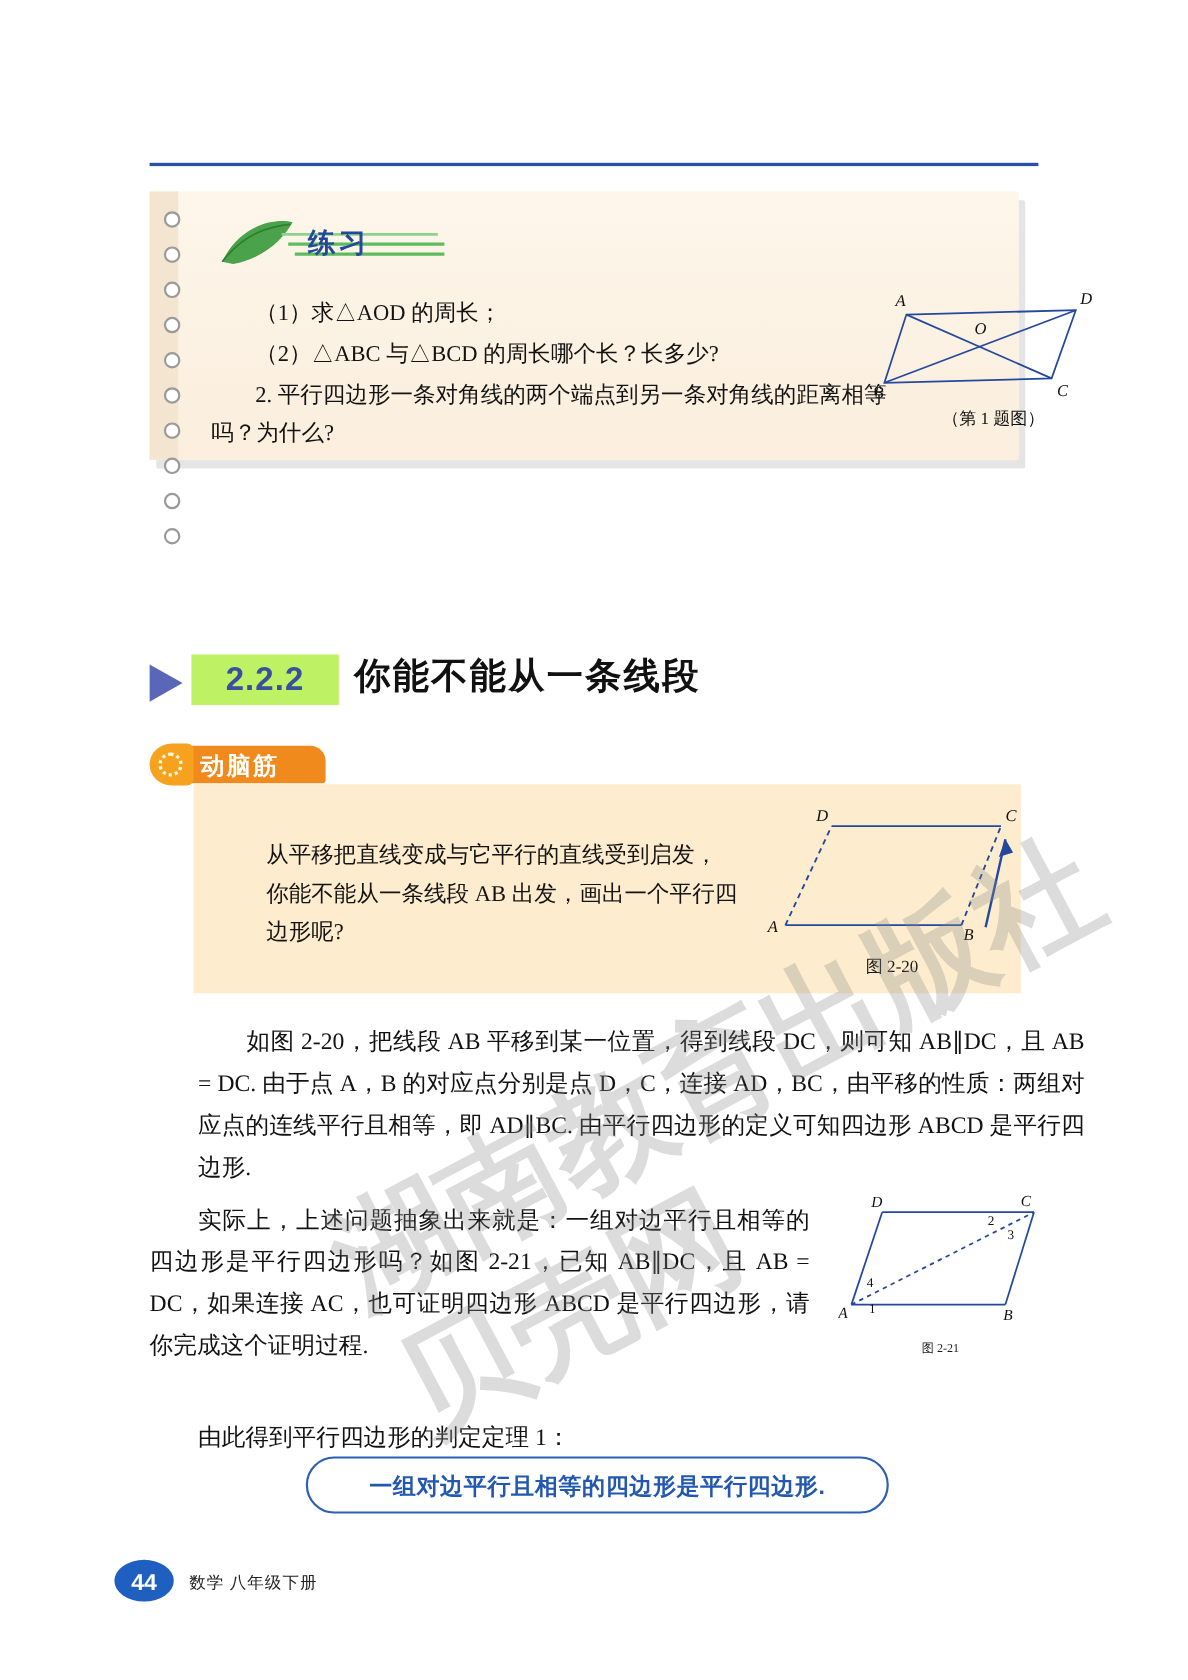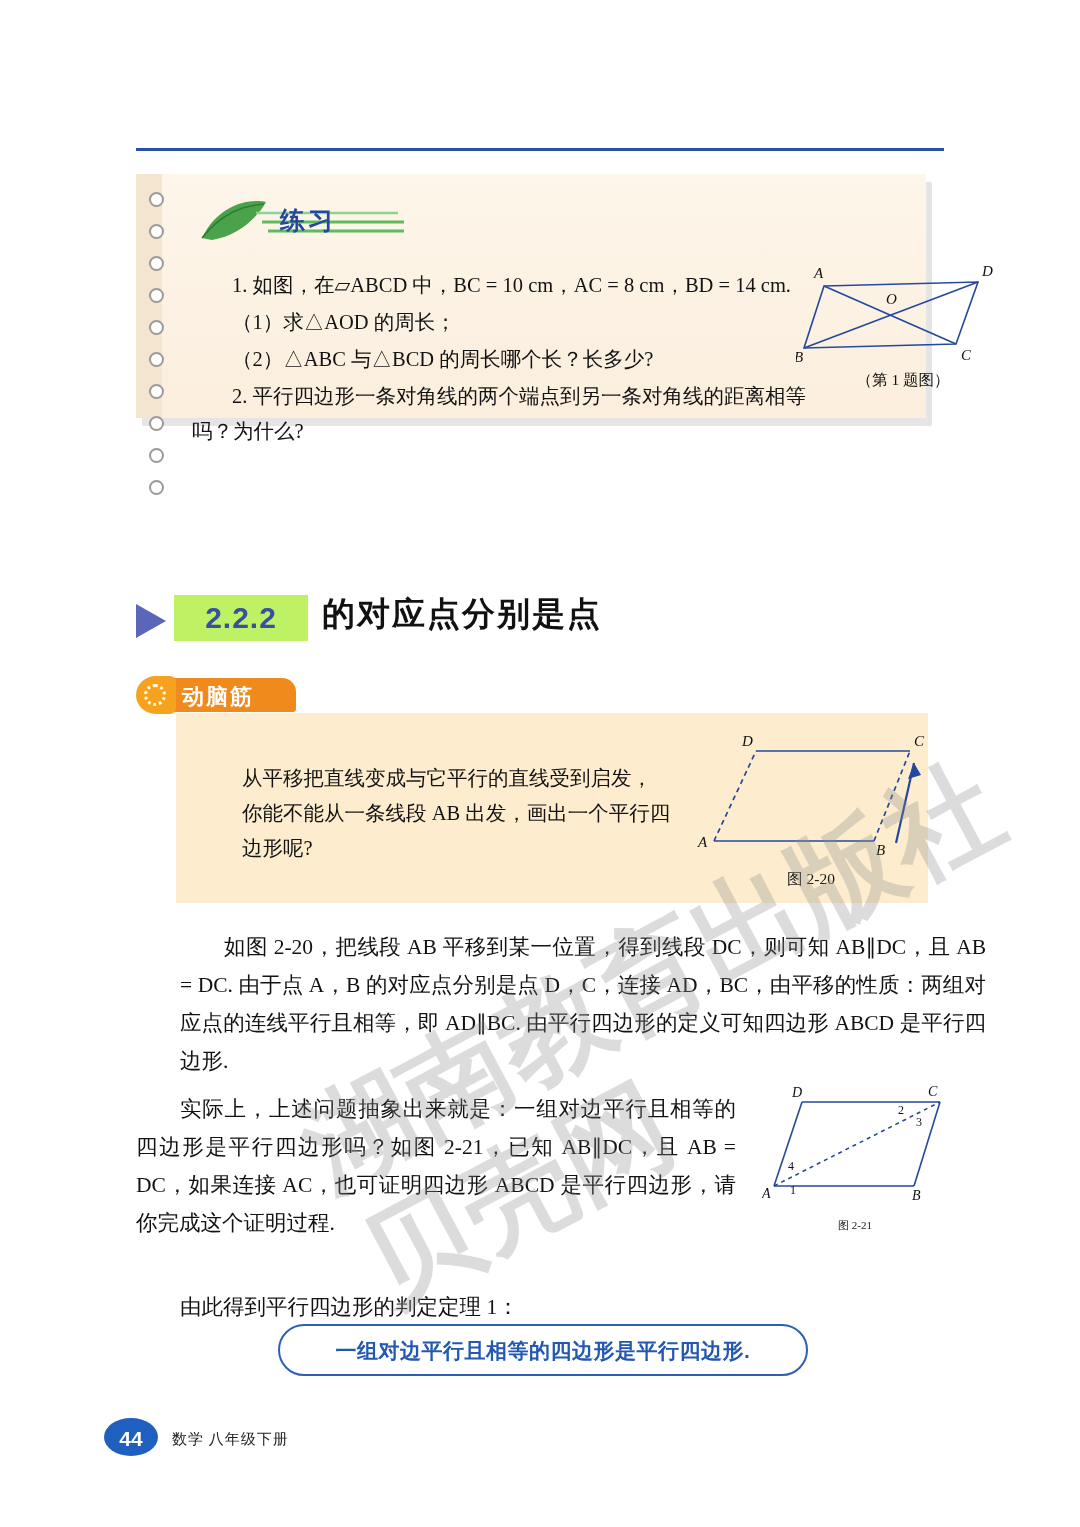--- a/index.html
+++ b/index.html
@@ -331,21 +331,20 @@
         <path d="M10 40 C 26 6, 58 0, 74 4 C 64 22, 44 38, 20 42 Z" fill="#4aa24a"></path>
         <path d="M10 40 C 30 14, 52 8, 72 6" stroke="#2f7d2f" stroke-width="1.5" fill="none"></path>
         <path d="M70 24 L 212 24" stroke="#5fbb5f" stroke-width="3" fill="none"></path>
         <path d="M76 33 L 212 33" stroke="#5fbb5f" stroke-width="3" fill="none"></path>
         <path d="M64 15 L 206 15" stroke="#8ed28e" stroke-width="2.5" fill="none"></path>
       </svg>
       <div class="label">练习</div>
     </div>
 
     <div class="prac-text">
-      <p class="indent2">1. 如图，在▱ABCD 中，BC = 10 cm，AC = 8 cm，BD = 14 cm.</p>
       <p class="indent2">（1）求△AOD 的周长；</p>
       <p class="indent2">（2）△ABC 与△BCD 的周长哪个长？长多少?</p>
       <p class="indent2">2. 平行四边形一条对角线的两个端点到另一条对角线的距离相等吗？为什么?</p>
     </div>
 
     <svg class="fig1" viewBox="0 0 210 120">
       <g stroke="#24499c" stroke-width="1.6" fill="none">
         <path d="M28 22 L 182 18 L 160 80 L 8 84 Z"></path>
         <path d="M28 22 L 160 80"></path>
         <path d="M182 18 L 8 84"></path>
@@ -355,21 +354,21 @@
       <text x="90" y="40" font-size="15" font-style="italic" font-family="Liberation Serif, serif" fill="#111">O</text>
       <text x="-2" y="98" font-size="15" font-style="italic" font-family="Liberation Serif, serif" fill="#111">B</text>
       <text x="165" y="96" font-size="15" font-style="italic" font-family="Liberation Serif, serif" fill="#111">C</text>
     </svg>
     <div class="fig1-cap">（第 1 题图）</div>
   </div>
 
   <div class="sec-head">
     <div class="sec-tri"></div>
     <div class="sec-num">2.2.2</div>
-    <div class="sec-title">的对应点分别是点</div>
+    <div class="sec-title">你能不能从一条线段</div>
   </div>
 
   <div class="brain-tab">
     <div class="bg"></div>
     <div class="gear"></div>
     <div class="label">动脑筋</div>
   </div>
 
   <div class="brain-box">
     <div class="brain-text">

